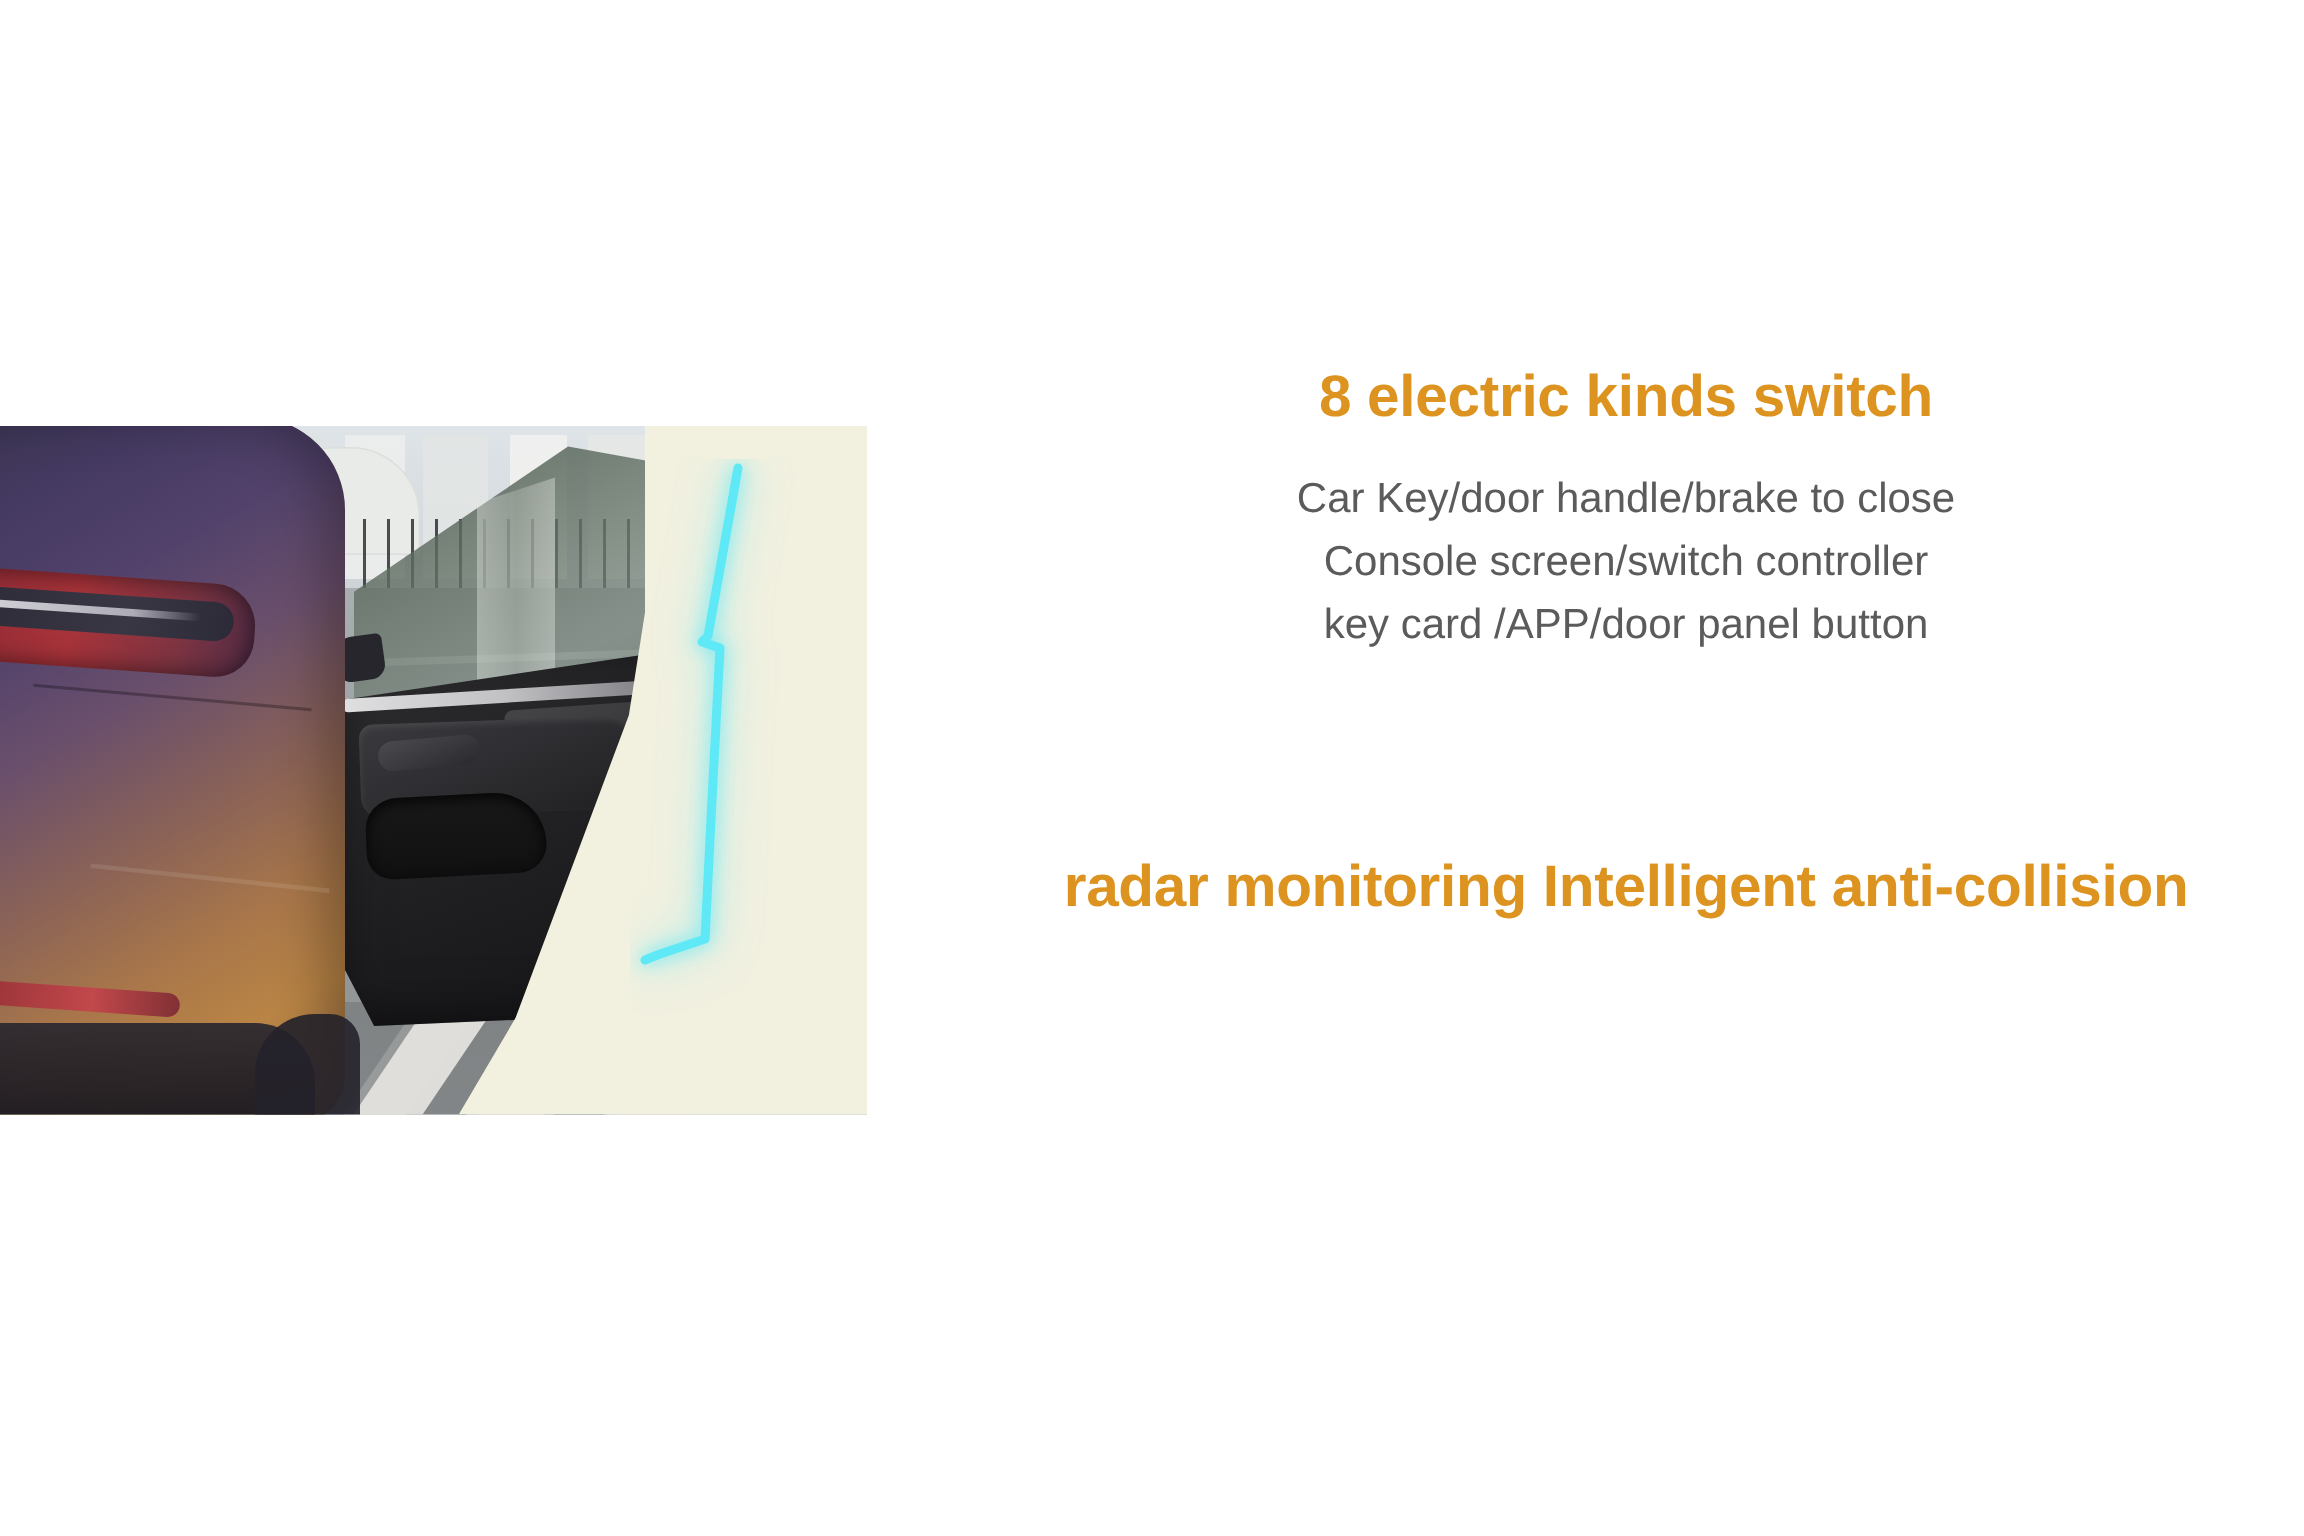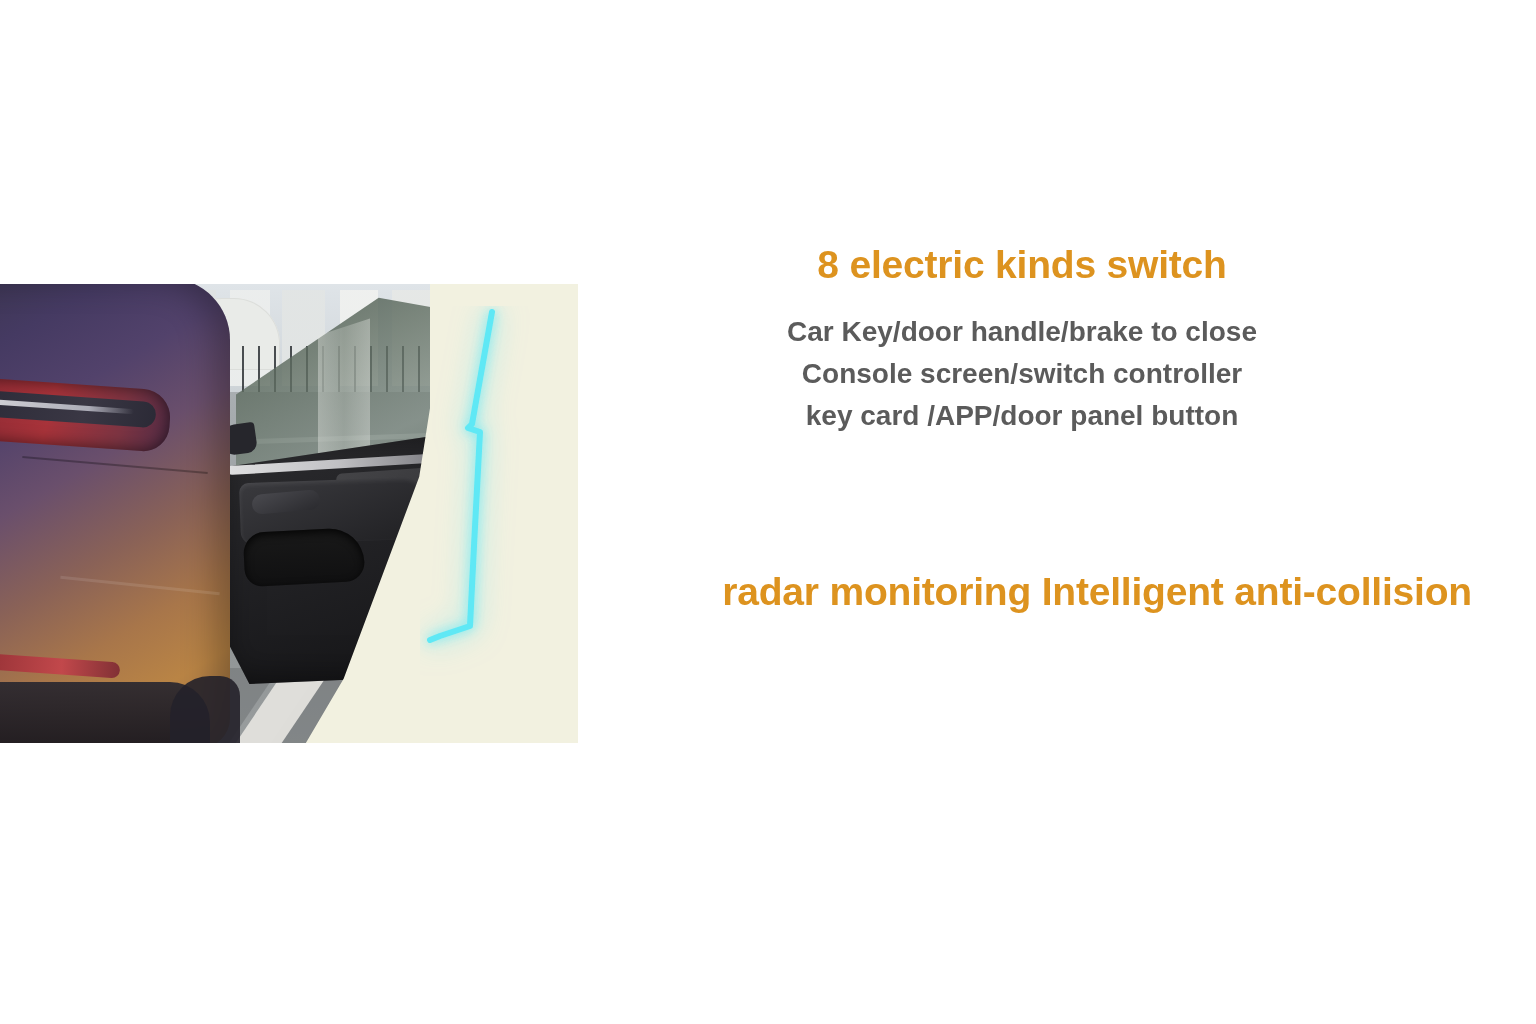--- a/index.html
+++ b/index.html
@@ -309,48 +309,48 @@
     stroke-width: 6;
     stroke-linejoin: round;
     stroke-linecap: round;
     filter: drop-shadow(0 0 6px rgba(95,232,245,.95))
             drop-shadow(0 0 14px rgba(95,232,245,.55));
   }
 
   
   .copy-col {
     position: absolute;
-    left: 572px;
+    left: 634px;
     top: 0;
     width: 900px;
     height: 900px;
   }
 
   .feature-block { position: absolute; width: 100%; text-align: center; }
   #feature-switch { top: 243px; }
-  #feature-radar  { top: 570px; text-align: right; }
+  #feature-radar  { top: 570px; }
 
   .feature-title {
     margin: 0;
     color: #DD931F;
     font-weight: 700;
     letter-spacing: -.2px;
     line-height: 1.15;
   }
   #feature-switch .feature-title { font-size: 39px; }
   #feature-radar  .feature-title { font-size: 39px; }
 
   .feature-lines {
     margin: 0;
     padding: 0;
     list-style: none;
     color: #5B5B5B;
     font-size: 28px;
     line-height: 1.50;
-    font-weight: 700;
+    font-weight: 400;
   }
   #feature-switch .feature-lines { margin-top: 23px; }
   #feature-radar  .feature-lines { margin-top: 23px; }
   .feature-lines li { white-space: nowrap; }
 </style>
 </head>
 <body>
 
 <div id="photo-panel">
 

